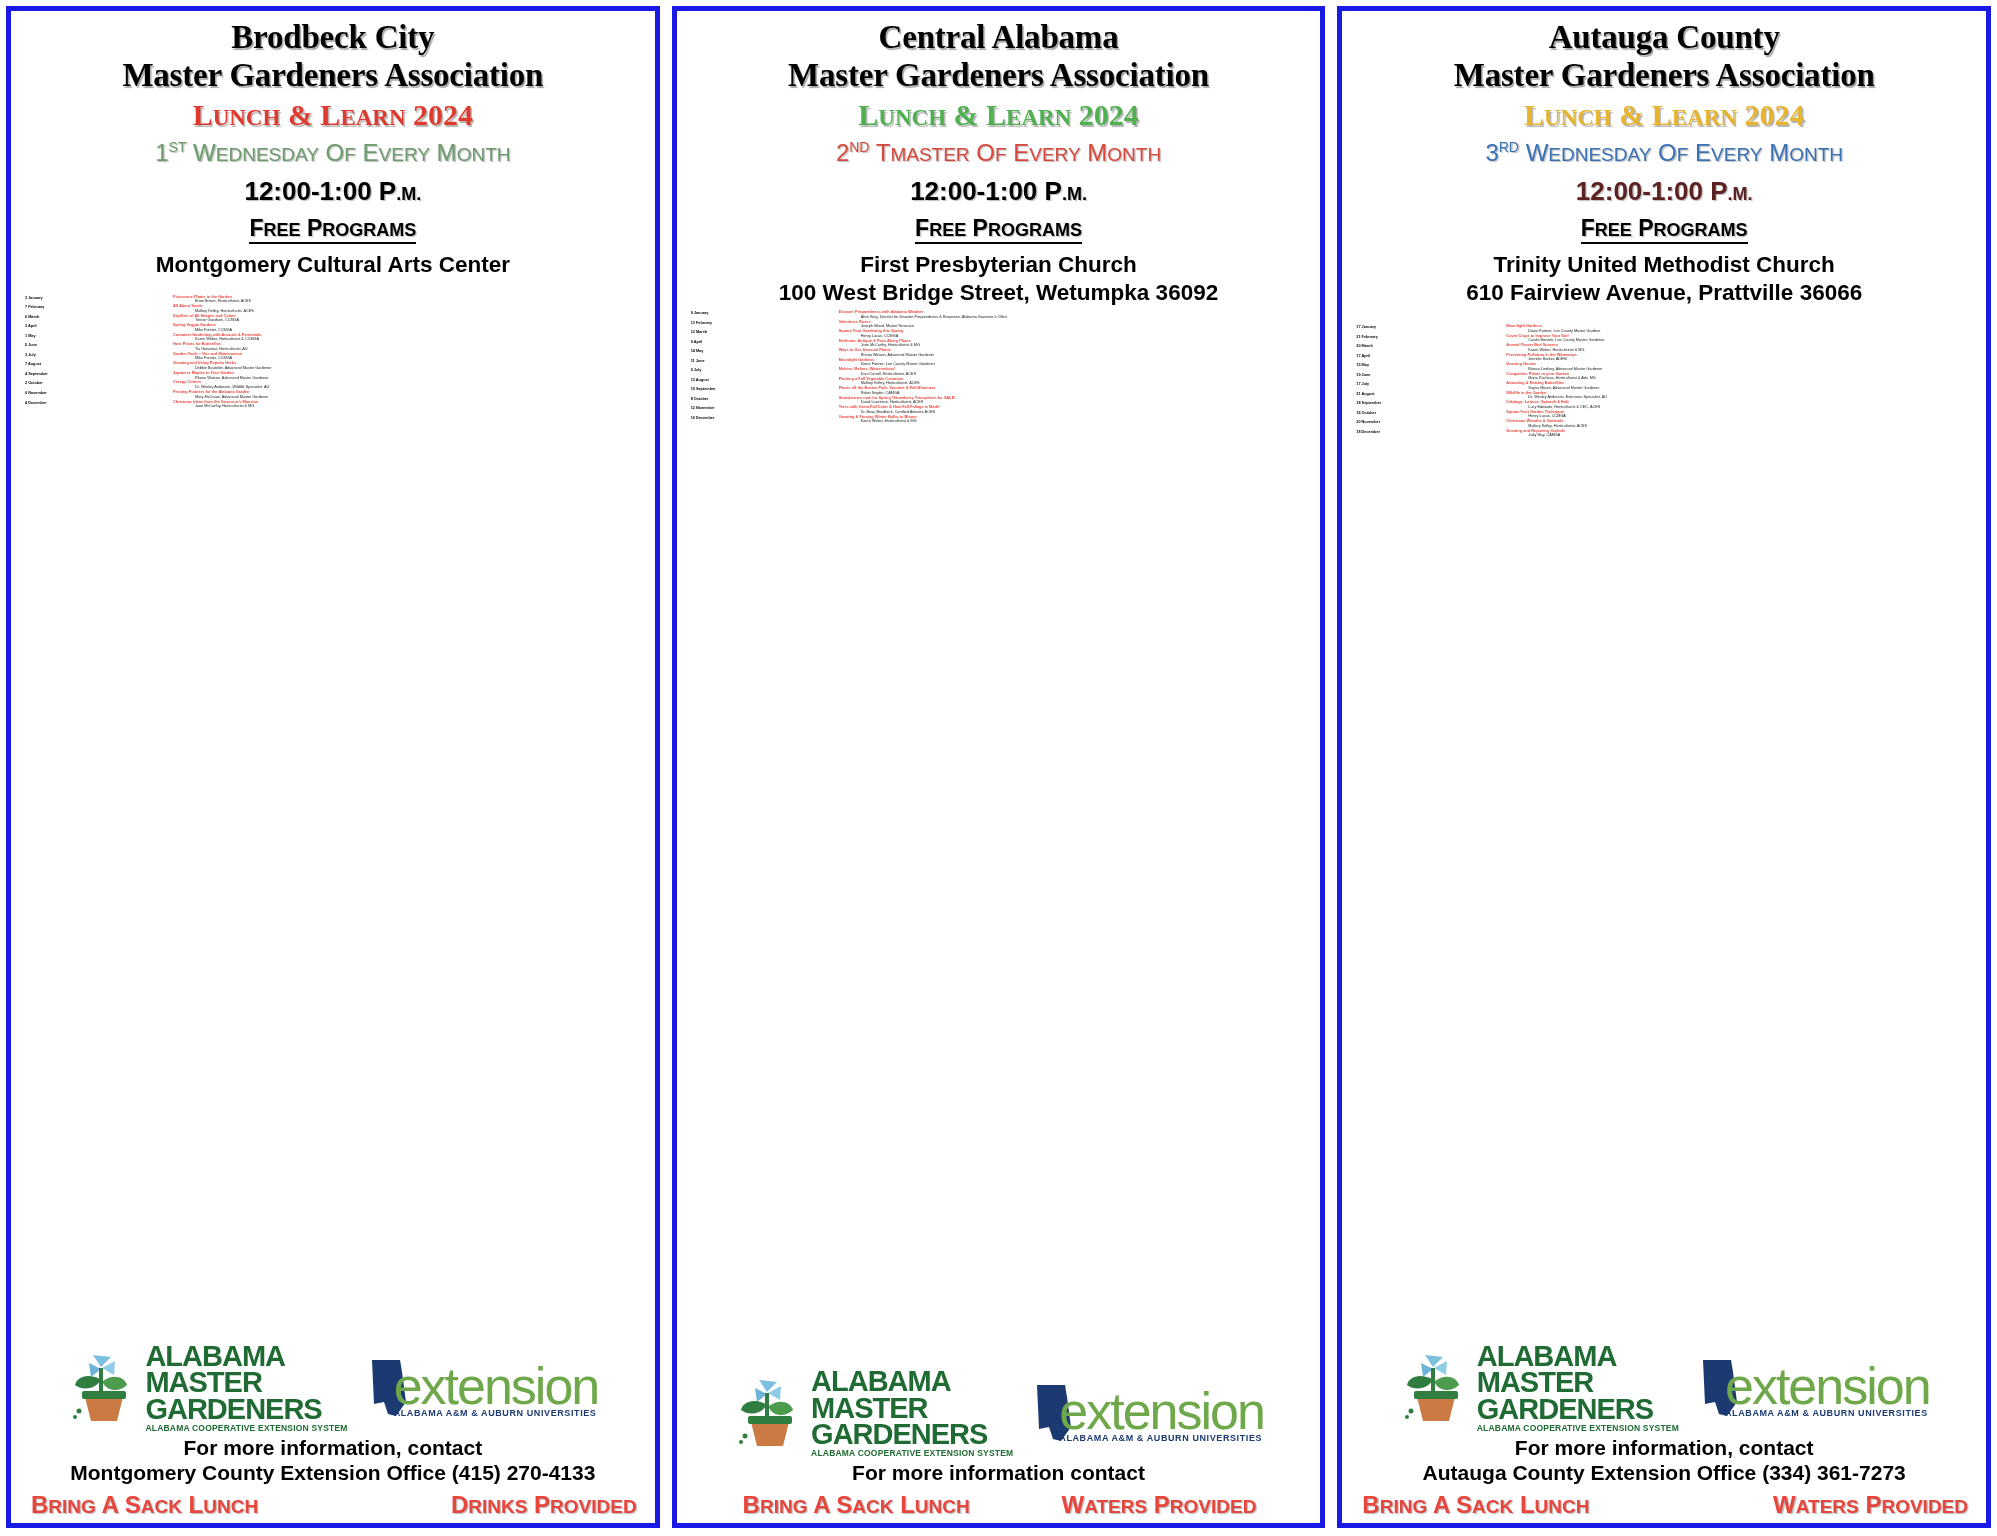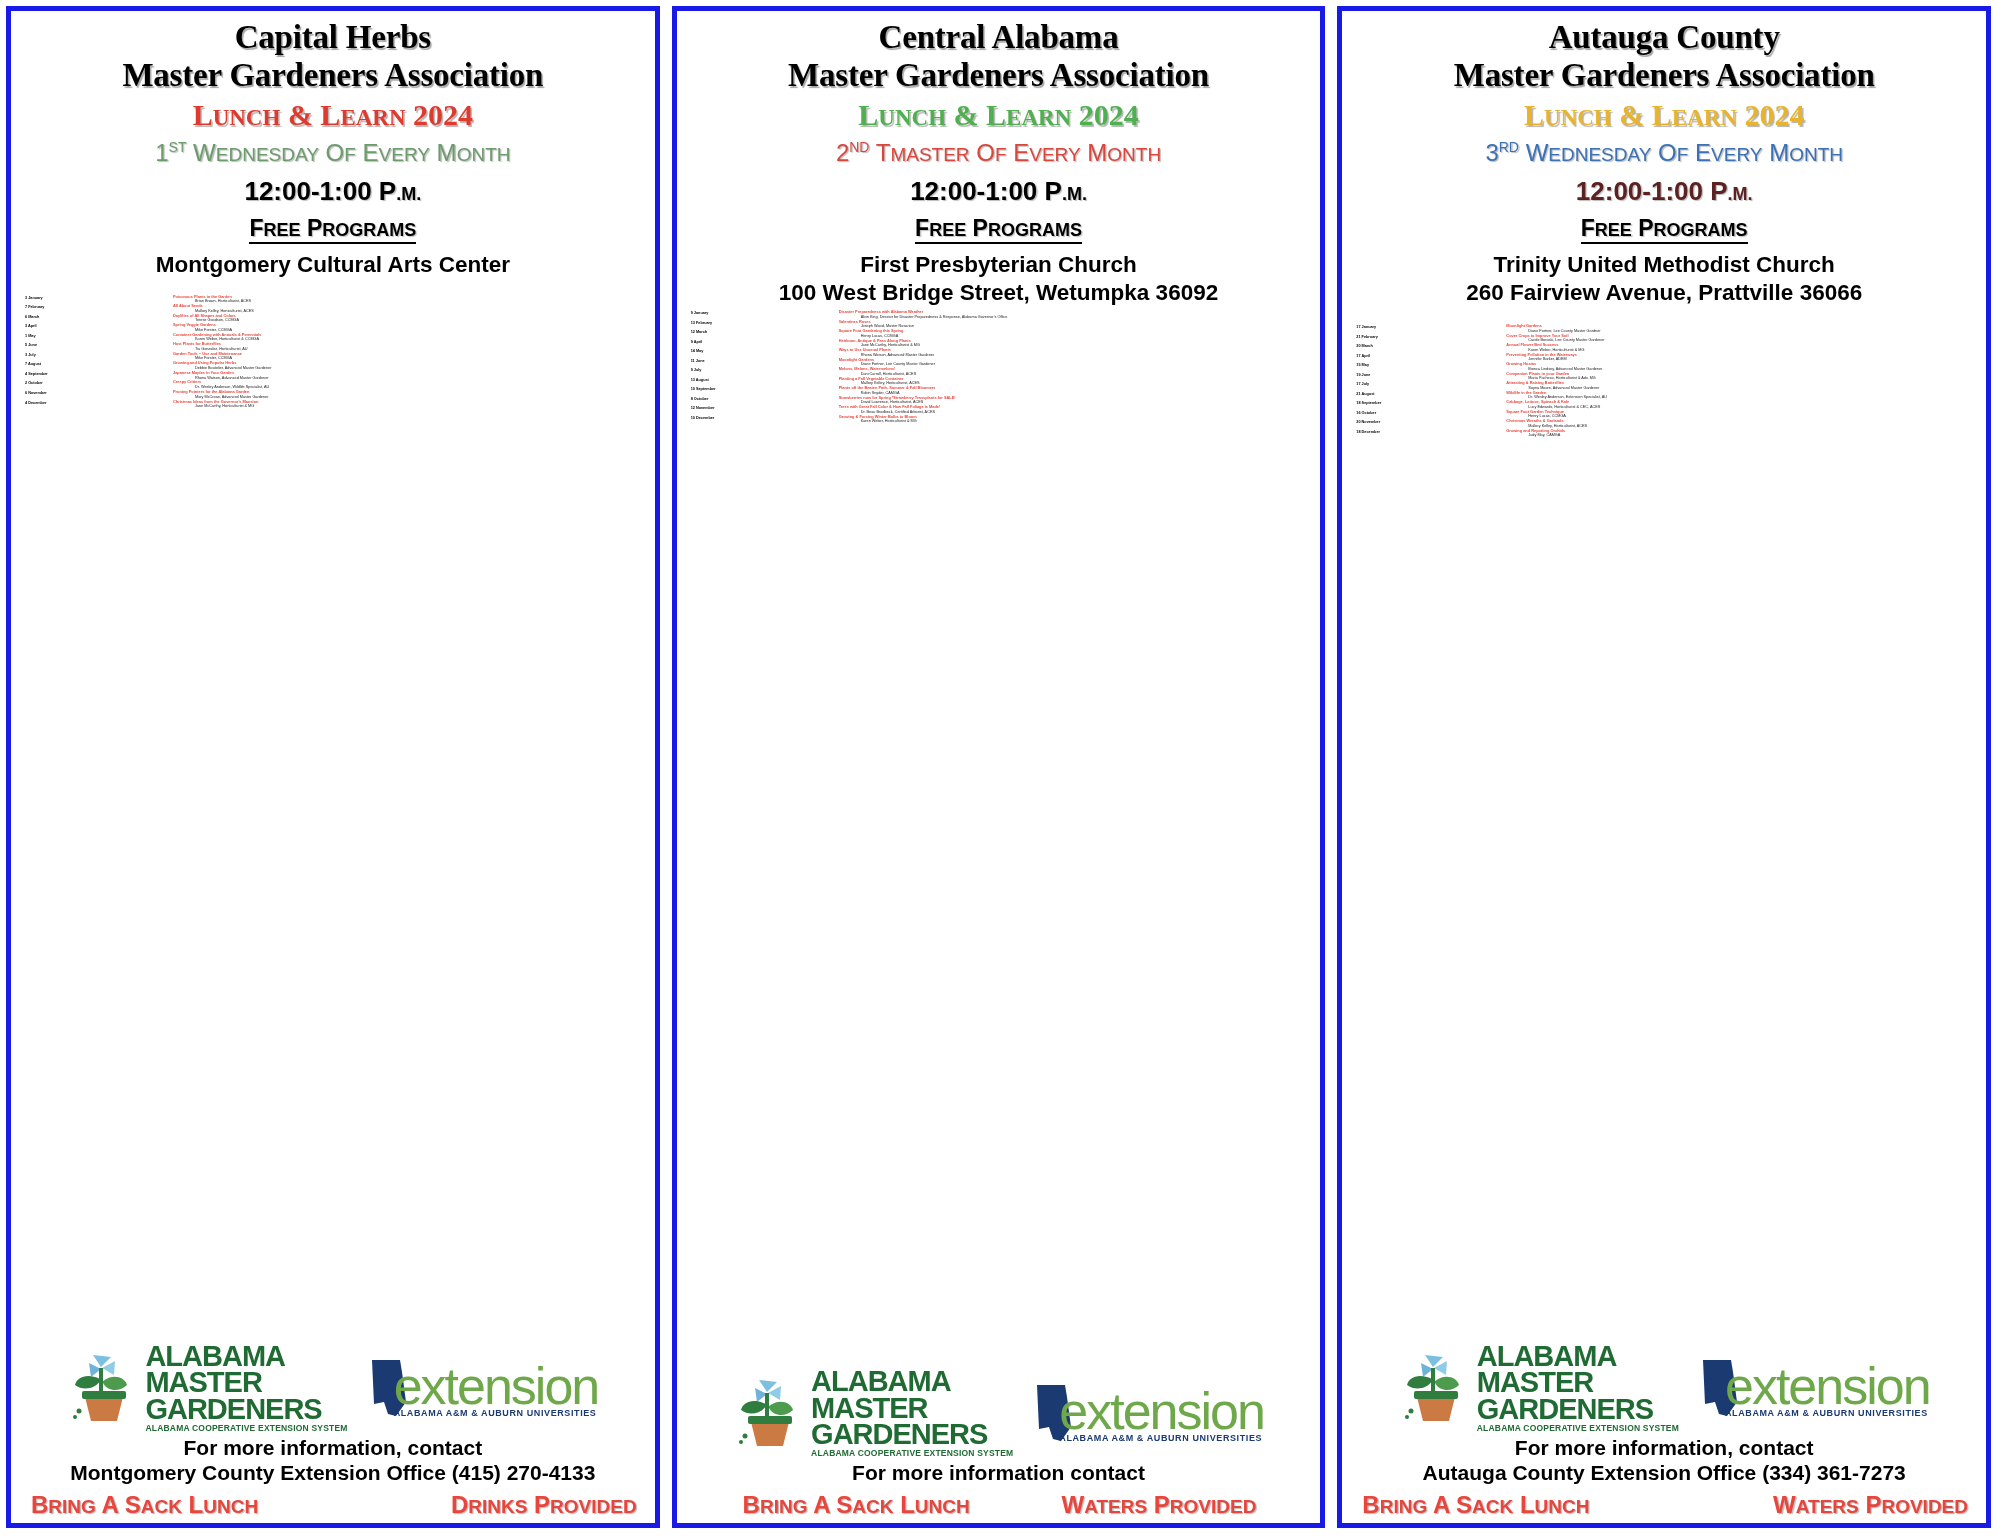--- a/index.html
+++ b/index.html
@@ -190,21 +190,21 @@
     text-shadow: 1.3px 1.3px 1px rgba(170,170,170,.8);
   }
   .bring .sm { font-size: 19px; }
 </style>
 </head>
 <body>
 
 <div class="sheet">
 
   <div class="panel c1">
-    <div class="org-line l1">Capital Herbs</div>
+    <div class="org-line l1">Brodbeck City</div>
     <div class="org-line l2">Master Gardeners Association</div>
     <div class="ll" style="color: rgb(224, 58, 47);"><span class="ll-text">L<span class="sm">UNCH</span> &amp; L<span class="sm">EARN</span> 2024</span></div>
     <div class="when" style="color: rgb(108, 155, 108);">1<sup>ST</sup> W<span class="sm">EDNESDAY</span> O<span class="sm">F</span> E<span class="sm">VERY</span> M<span class="sm">ONTH</span></div>
     <div class="time" style="color: rgb(0, 0, 0);">12:00-1:00 P<span class="sm">.M.</span></div>
     <div class="freeprog"><span class="inner">F<span class="sm">REE</span> P<span class="sm">ROGRAMS</span></span></div>
     <div class="venue">Montgomery Cultural Arts Center</div>
     <div class="sched">
         <div class="entry" style="margin-bottom: 0.52px;">
           <div class="date" style="font-size: 3.8px;">3 January</div>
           <div class="body">
@@ -467,21 +467,21 @@
   </div>
 
   <div class="panel c3">
     <div class="org-line l1">Autauga County</div>
     <div class="org-line l2">Master Gardeners Association</div>
     <div class="ll" style="color: rgb(232, 180, 46);"><span class="ll-text">L<span class="sm">UNCH</span> &amp; L<span class="sm">EARN</span> 2024</span></div>
     <div class="when" style="color: rgb(59, 114, 181);">3<sup>RD</sup> W<span class="sm">EDNESDAY</span> O<span class="sm">F</span> E<span class="sm">VERY</span> M<span class="sm">ONTH</span></div>
     <div class="time" style="color: rgb(92, 34, 34);">12:00-1:00 P<span class="sm">.M.</span></div>
     <div class="freeprog"><span class="inner">F<span class="sm">REE</span> P<span class="sm">ROGRAMS</span></span></div>
     <div class="venue">Trinity United Methodist Church</div>
-    <div class="venue" style="margin-top:0">260 Fairview Avenue, Prattville 36066</div>
+    <div class="venue" style="margin-top:0">610 Fairview Avenue, Prattville 36066</div>
     <div class="sched">
         <div class="entry" style="margin-bottom: 0.52px;">
           <div class="date" style="font-size: 3.8px;">17 January</div>
           <div class="body">
             <div class="topic" style="font-size: 3.9px;">Moonlight Gardens</div>
             <div class="pres" style="font-size: 3.8px;">Diane Fortner, Lee County Master Gardner</div>
           </div>
         </div>
         <div class="entry" style="margin-bottom: 0.52px;">
           <div class="date" style="font-size: 3.8px;">21 February</div>

